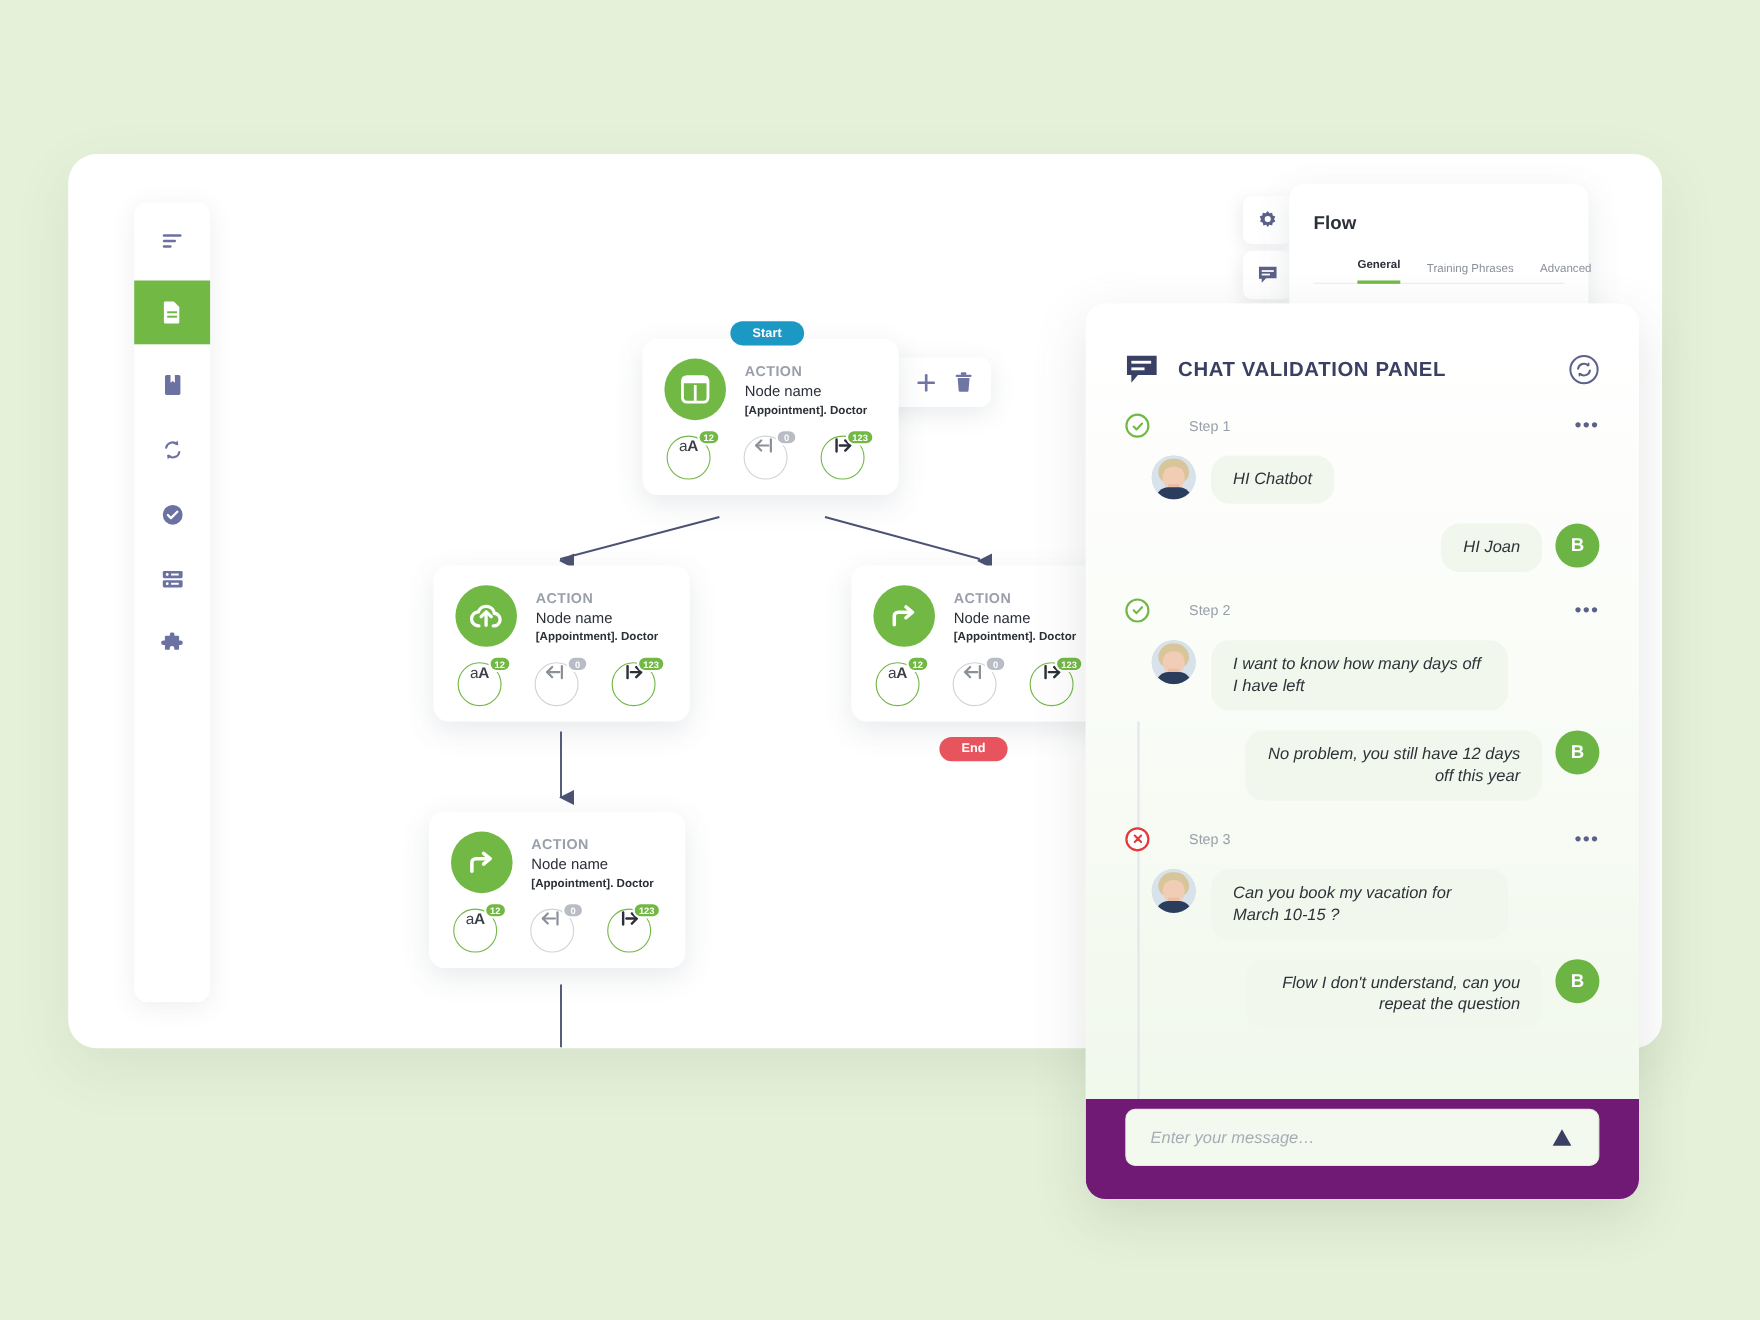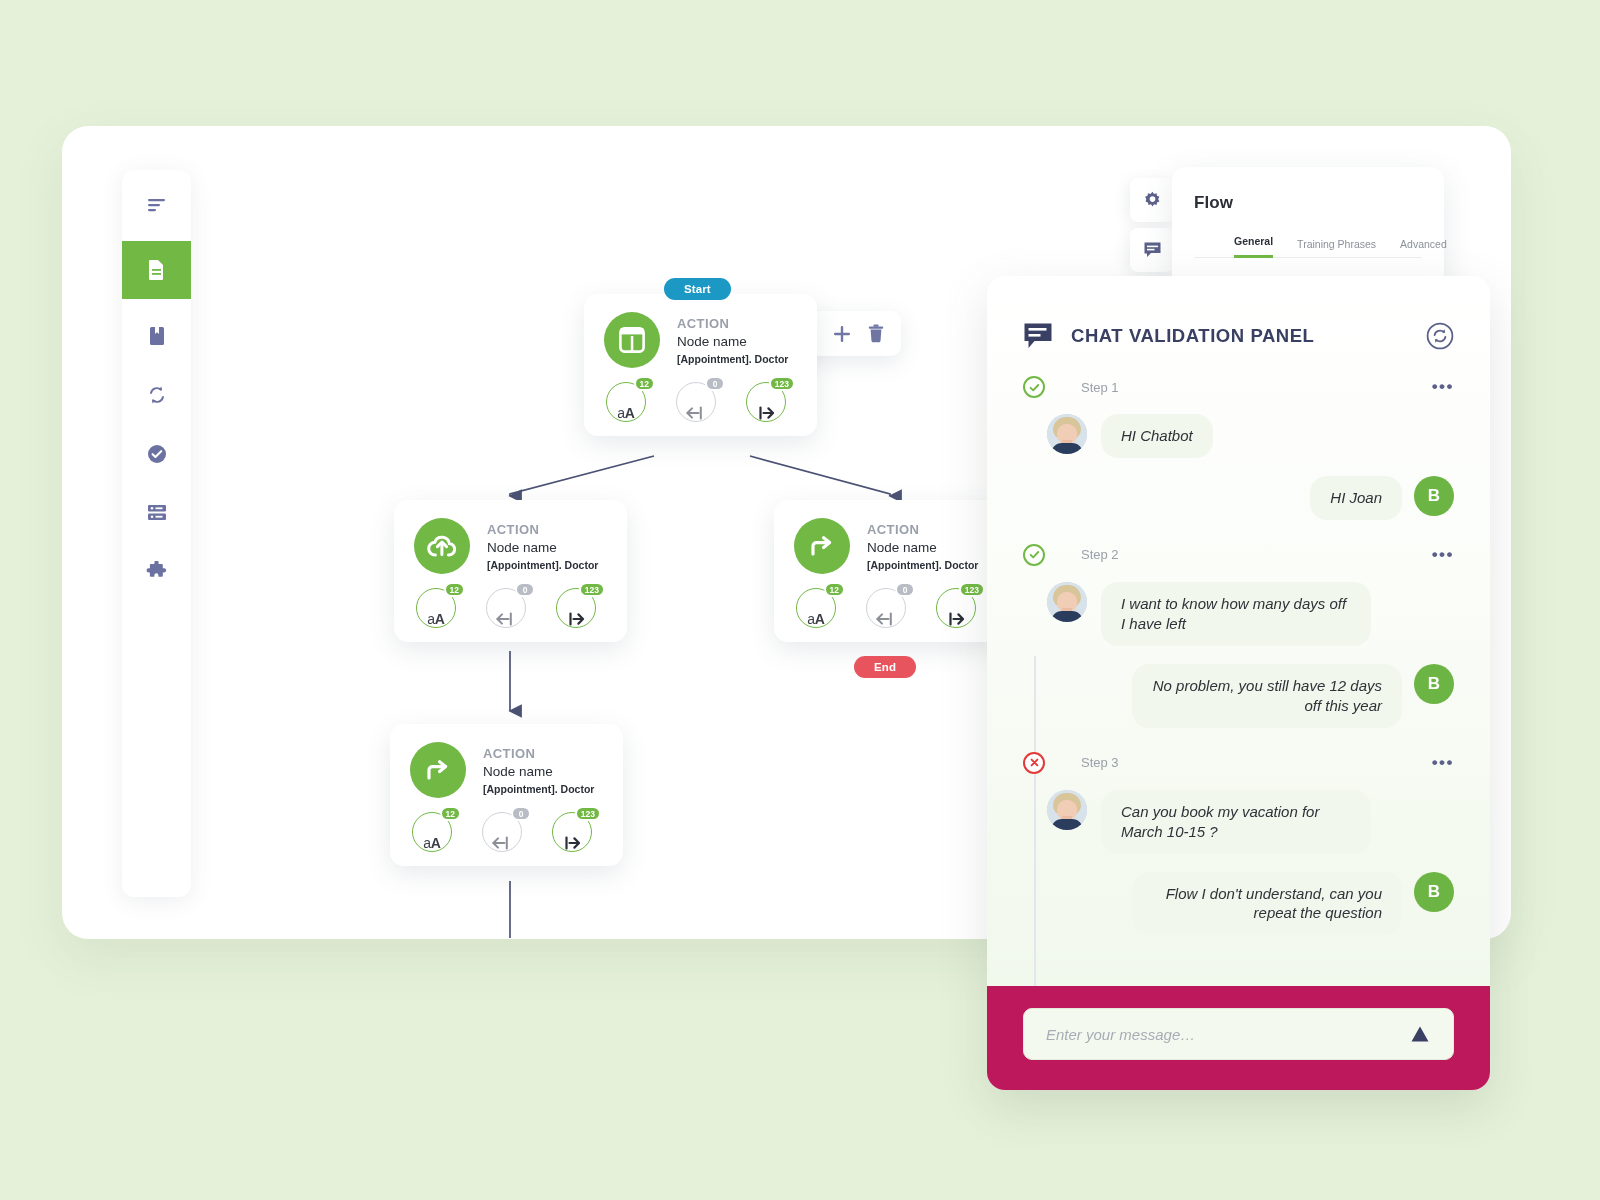--- a/index.html
+++ b/index.html
@@ -6,21 +6,21 @@
   html, body {
     width: 1600px; height: 1200px;
     font-family: "Liberation Sans", sans-serif;
     background: #e5f1d9;
     overflow: hidden;
   }
   #root { position: relative; width: 1600px; height: 1200px; }
 
   
   .app-window {
-    position: absolute; left: 62px; top: 126px;
+    position: absolute; left: 62px; top: 140px;
     width: 1449px; height: 813px;
     background: #ffffff; border-radius: 26px;
     box-shadow: 0 18px 50px rgba(90,110,80,.10);
   }
 
   
   .rail {
     position: absolute; left: 60px; top: 44px;
     width: 69px; height: 727px;
     background: #ffffff; border-radius: 12px;
@@ -73,21 +73,21 @@
     font-weight: 700; text-transform: uppercase; margin-bottom: 3px;
   }
   .node-title { font-size: 13.5px; font-weight: 400; color: #2b2f38; margin-bottom: 4px; }
   .node-sub { font-size: 10.5px; font-weight: 700; color: #2b2f38; }
 
   .node-stats { display: flex; gap: 30px; margin-top: 14px; padding-left: 2px; }
   .stat { position: relative; width: 40px; height: 40px; }
   .stat-ring {
     width: 40px; height: 40px; border-radius: 50%;
     border: 1.6px solid #72b845;
-    display: flex; align-items: flex-end; justify-content: center;
+    display: flex; align-items: flex-start; justify-content: center;
     background: #fff;
   }
   .stat-ring.muted { border-color: #cfd2d8; }
   .stat-badge {
     position: absolute; right: -9px; top: -6px;
     min-width: 20px; height: 15px; padding: 0 4px;
     background: #72b845; color: #fff; border-radius: 8px;
     font-size: 8.5px; font-weight: 700;
     display: flex; align-items: center; justify-content: center;
     border: 2px solid #fff;
@@ -198,21 +198,21 @@
   }
   .bubble {
     background: #f1f7ec; border-radius: 17px;
     padding: 12px 20px; font-size: 15px; font-style: italic;
     color: #2e3339; line-height: 1.33; max-width: 270px;
   }
   .msg.user .bubble { margin-left: 14px; }
   .msg.bot .bubble { margin-right: 12px; text-align: right; }
 
   .chat-footer {
-    background: #be185d; padding: 22px 36px 30px 36px;
+    background: #701a75; padding: 9px 36px 30px 36px;
   }
   .composer {
     display: flex; align-items: center;
     background: #f4f9f0; border: 1px solid #e2ecda;
     border-radius: 9px; height: 52px; padding: 0 22px;
   }
   .composer-input {
     flex: 1; border: 0; background: transparent; outline: none;
     font-family: "Liberation Sans", sans-serif;
     font-size: 15px; font-style: italic; color: #2e3339;

